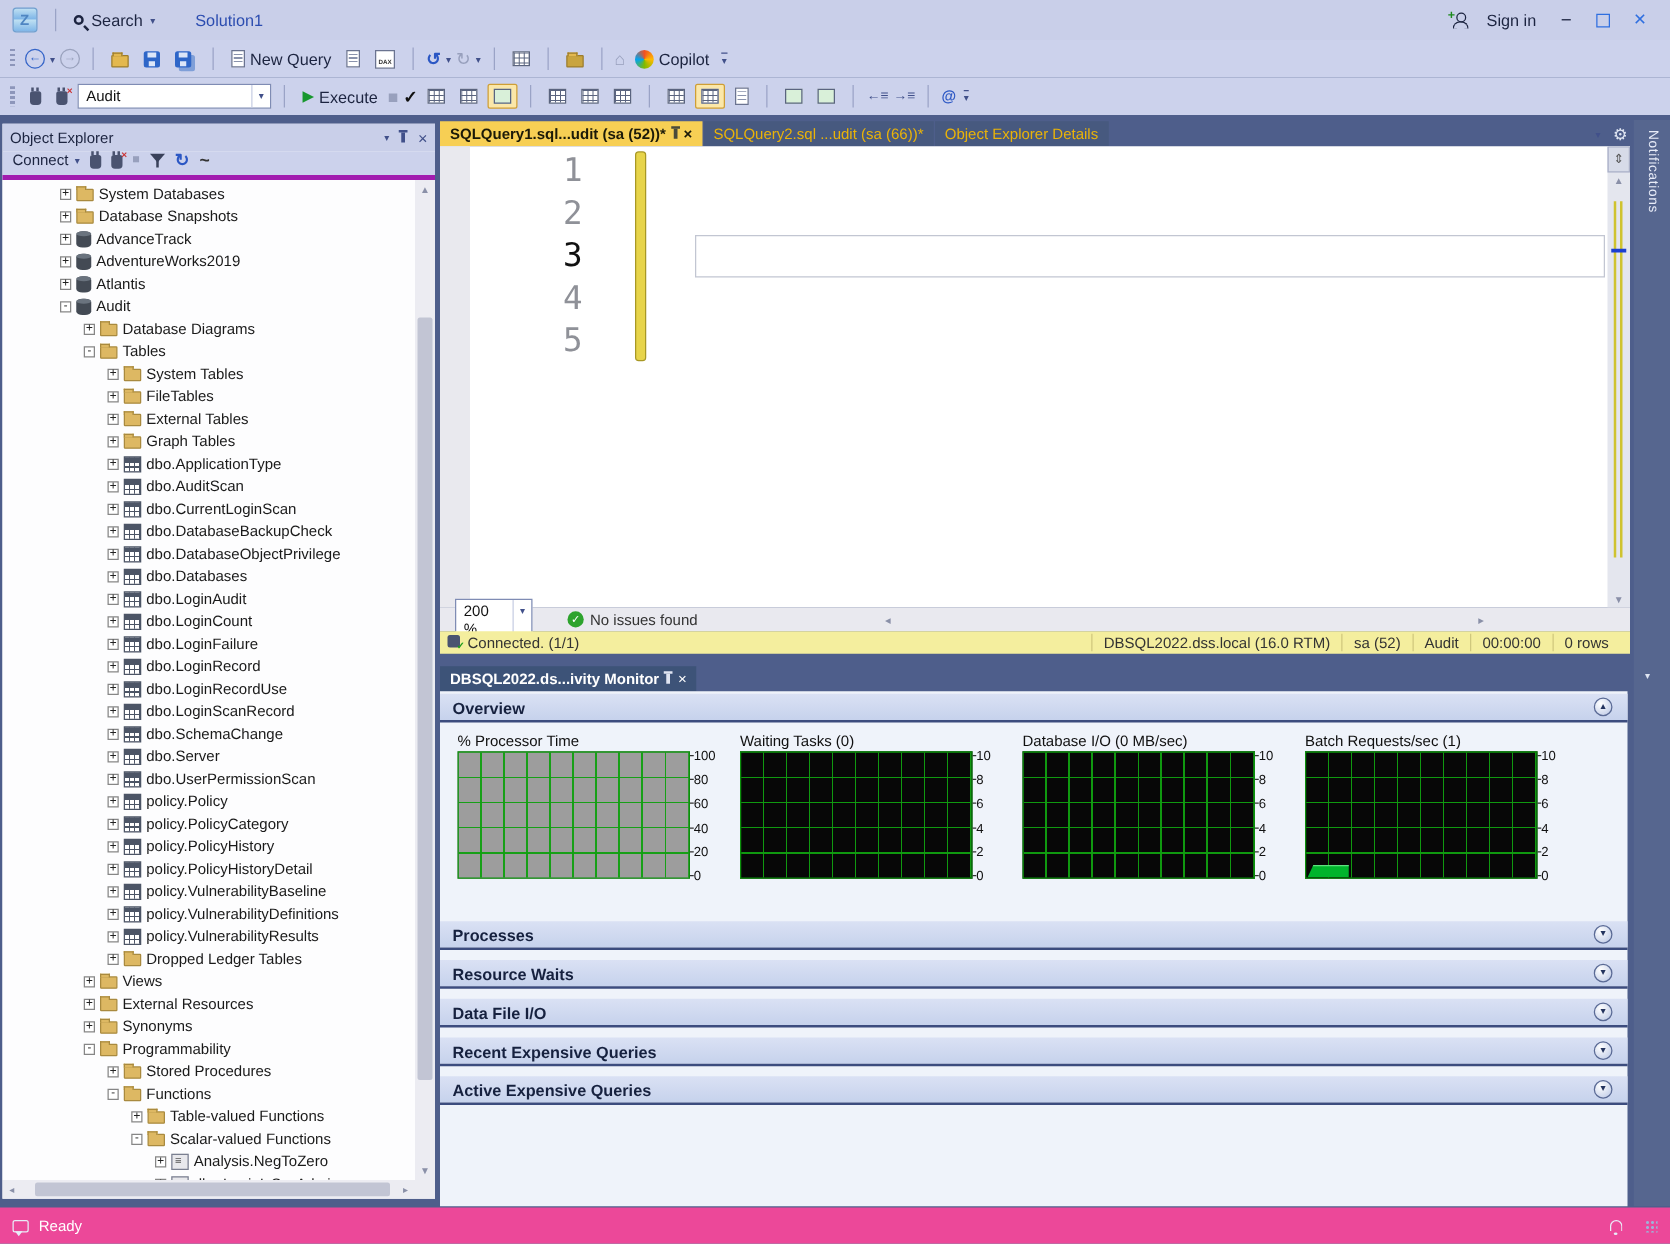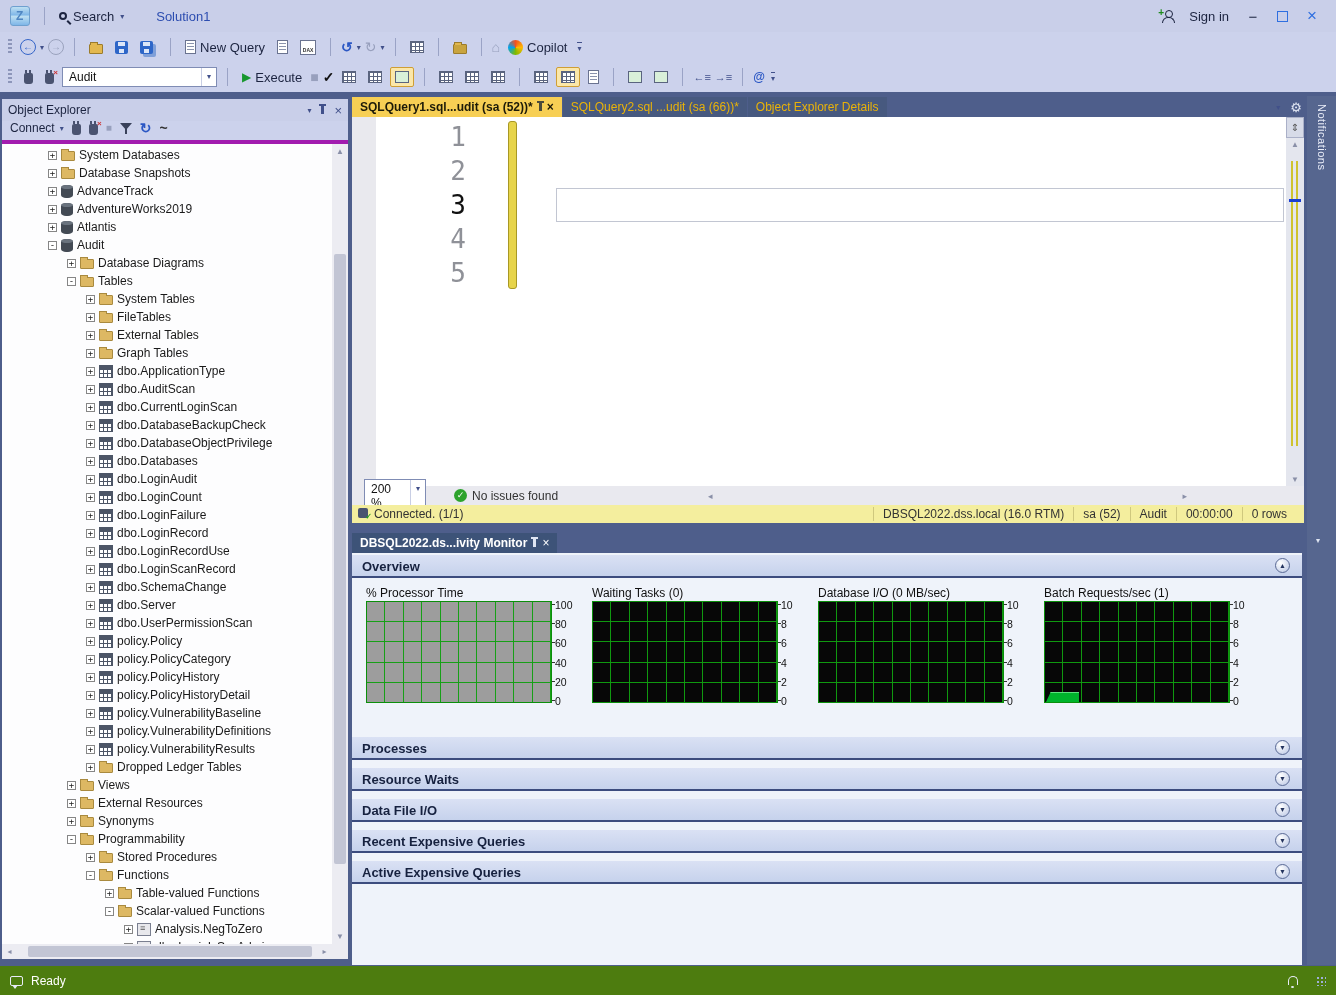--- a/index.html
+++ b/index.html
@@ -146,21 +146,21 @@
   .plot-black { background-color:#070707; }
   .plot .fill { position:absolute; left:1px; bottom:0; background:#00b42c; border-top:1px solid #5ee27e; clip-path:polygon(0 100%,14% 0,100% 0,100% 100%);}
   .ticks { width:28px; height:104px; display:flex; flex-direction:column; justify-content:space-between; padding-left:3px;}
   .tick { font-size:10.5px; color:#111; line-height:8px; position:relative;}
   .tick::before { content:""; position:absolute; left:-3px; top:3px; width:3px; height:1px; background:#333;}
 
   
   .right-strip { position:absolute; left:1307px; top:96px; width:29px; height:869px; background:#56668f; }
   .notif-label { writing-mode:vertical-rl; color:#e8ecf8; font-size:11px; margin:8px 0 0 9px; letter-spacing:.5px;}
   .strip-dd { position:absolute; left:9px; top:440px; color:#dfe5f2; font-size:8px;}
-  .statusbar { position:absolute; left:0; top:966px; width:1336px; height:29px; background:#4d7c0f; color:#fff; display:flex; align-items:center; font-size:12px;}
+  .statusbar { position:absolute; left:0; top:966px; width:1336px; height:29px; background:#ec4899; color:#fff; display:flex; align-items:center; font-size:12px;}
   .i-bubble { width:13px; height:10px; border:1.5px solid #e8ecf8; border-radius:2px; position:relative; margin:0 8px 0 10px;}
   .i-bubble::after { content:""; position:absolute; left:1px; bottom:-4px; border-left:3px solid transparent; border-right:3px solid transparent; border-top:4px solid #e8ecf8;}
   .statusbar .right { margin-left:auto; display:flex; align-items:center; gap:18px; padding-right:10px;}
   .i-bell { width:10px; height:9px; border:1.5px solid #e8ecf8; border-radius:5px 5px 0 0; border-bottom:none; position:relative;}
   .i-bell::after { content:""; position:absolute; left:2px; bottom:-3px; width:3px; height:2px; background:#e8ecf8; border-radius:50%;}
   .gripdots { width:10px; height:10px; background:radial-gradient(circle,#9fb0d8 1px,transparent 1.3px); background-size:4px 4px;}
 </style>
 </head>
 <body>
 

